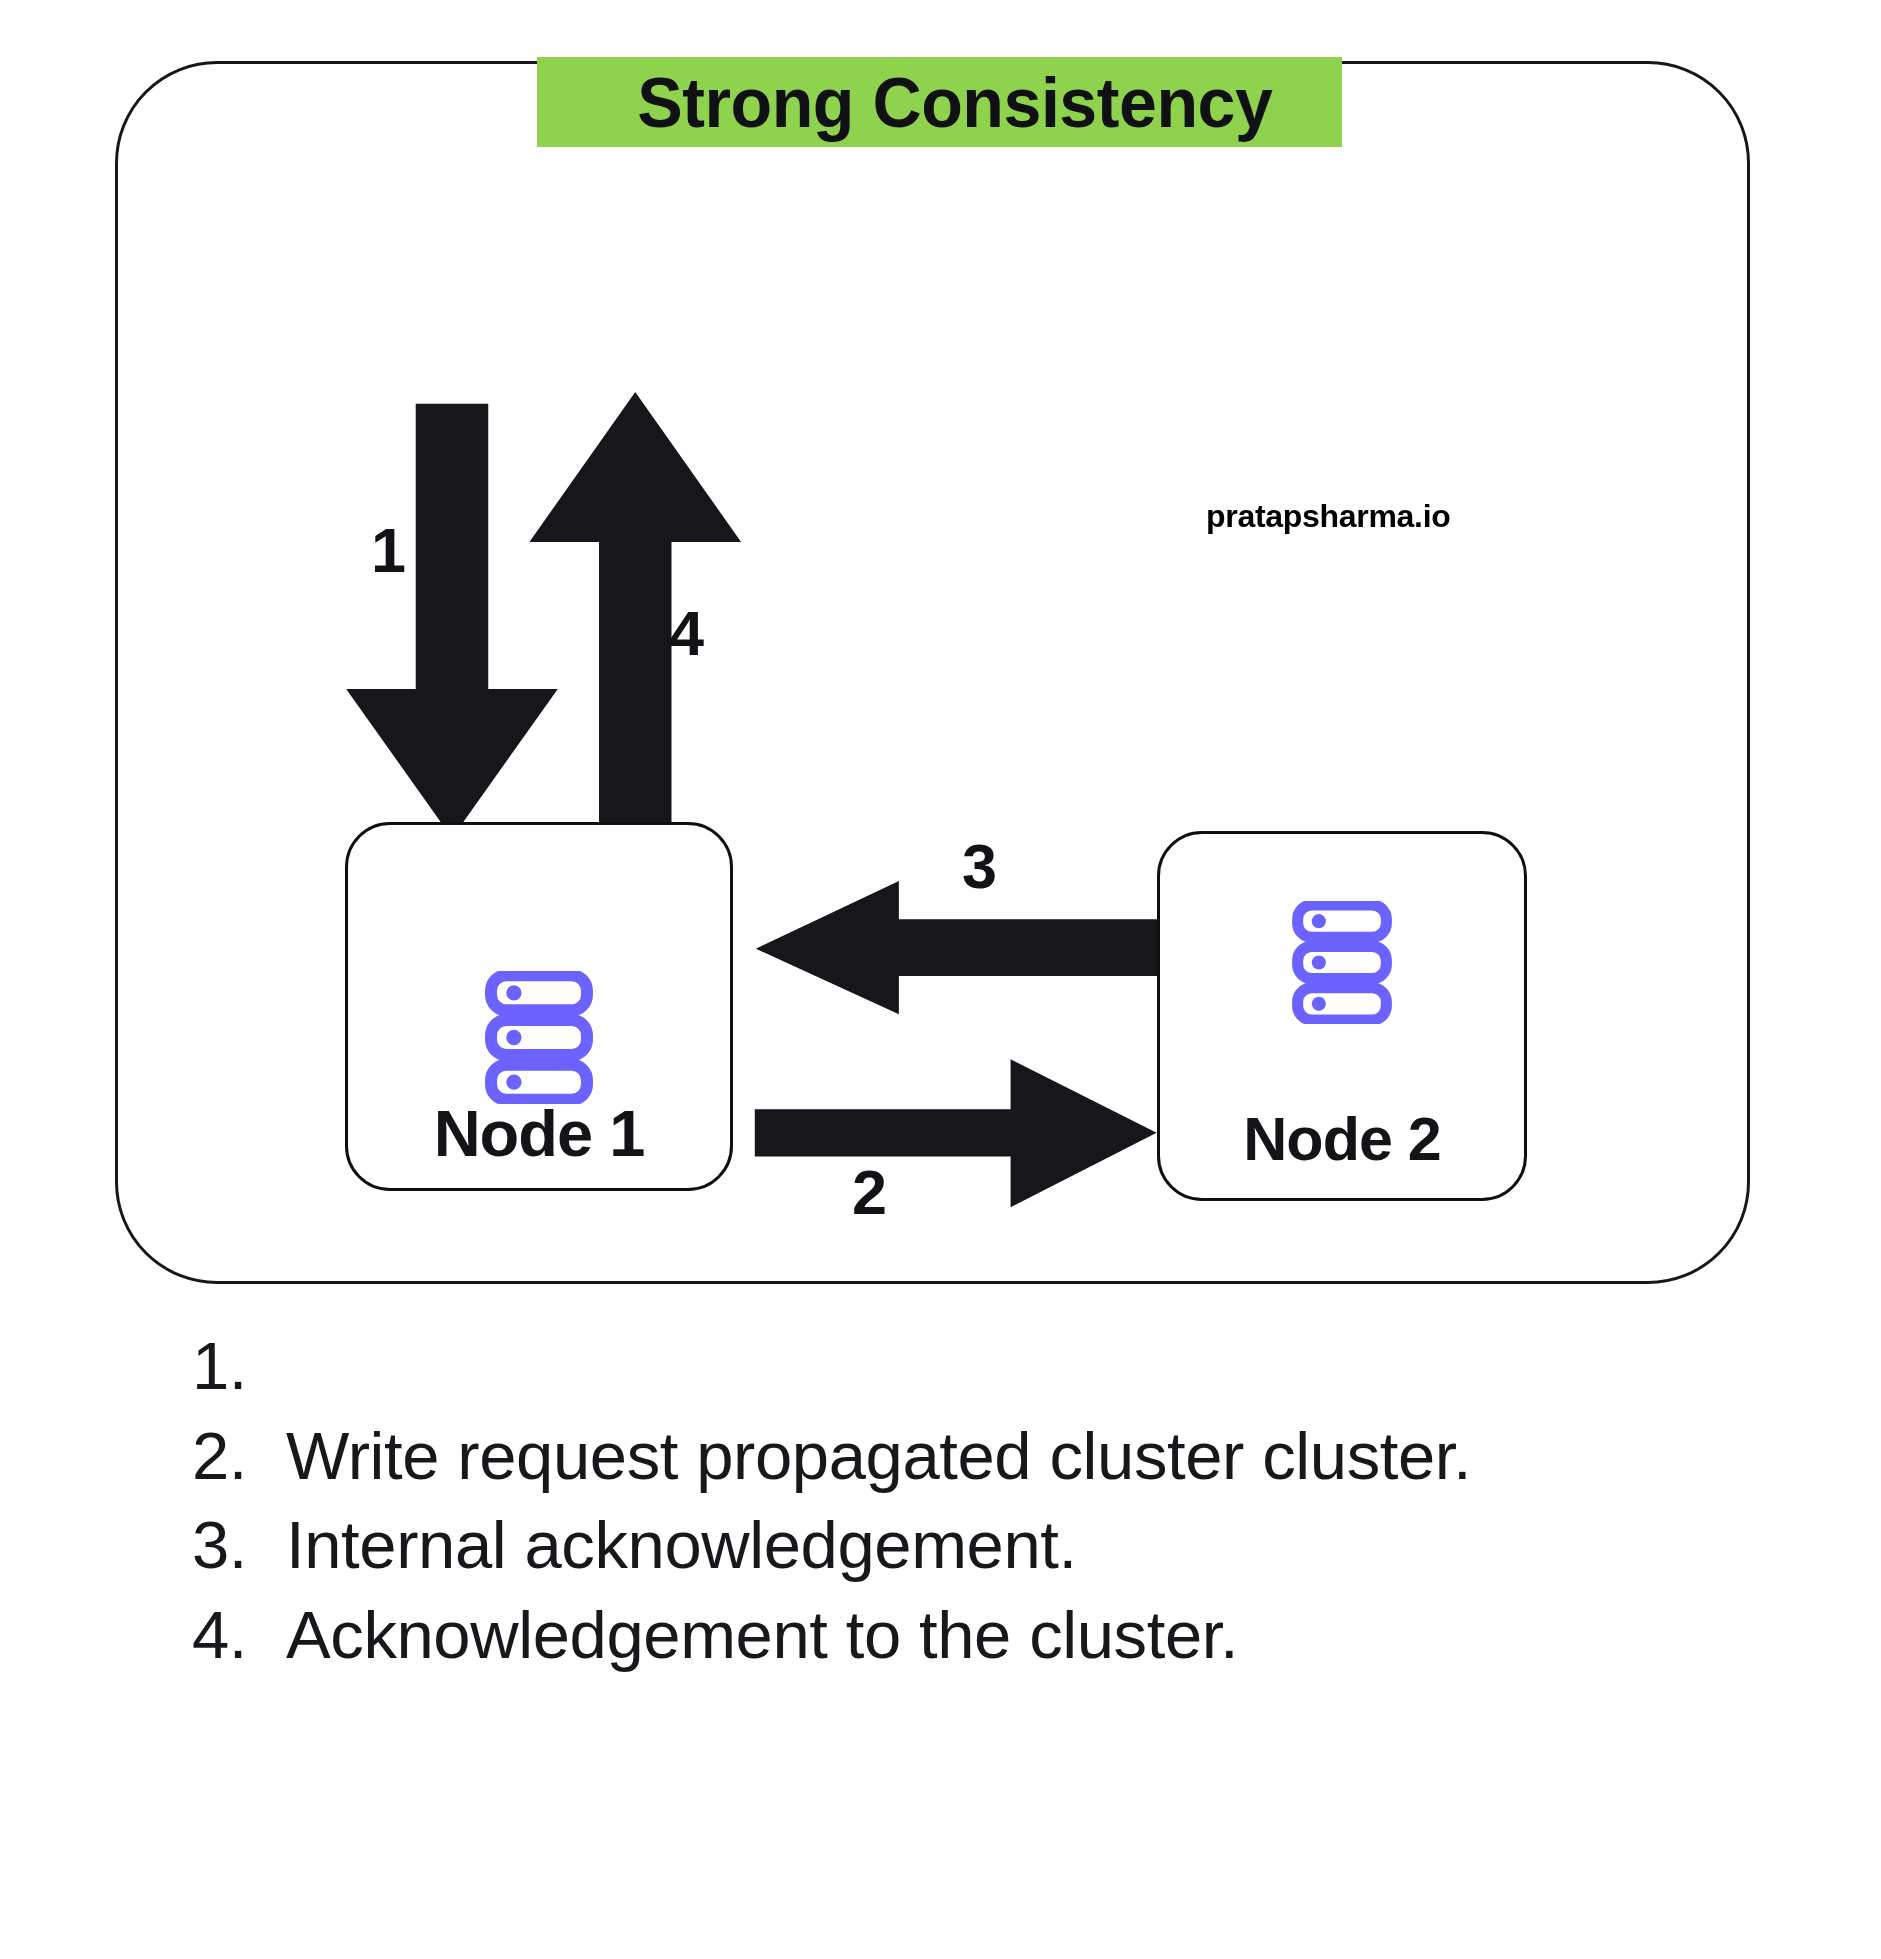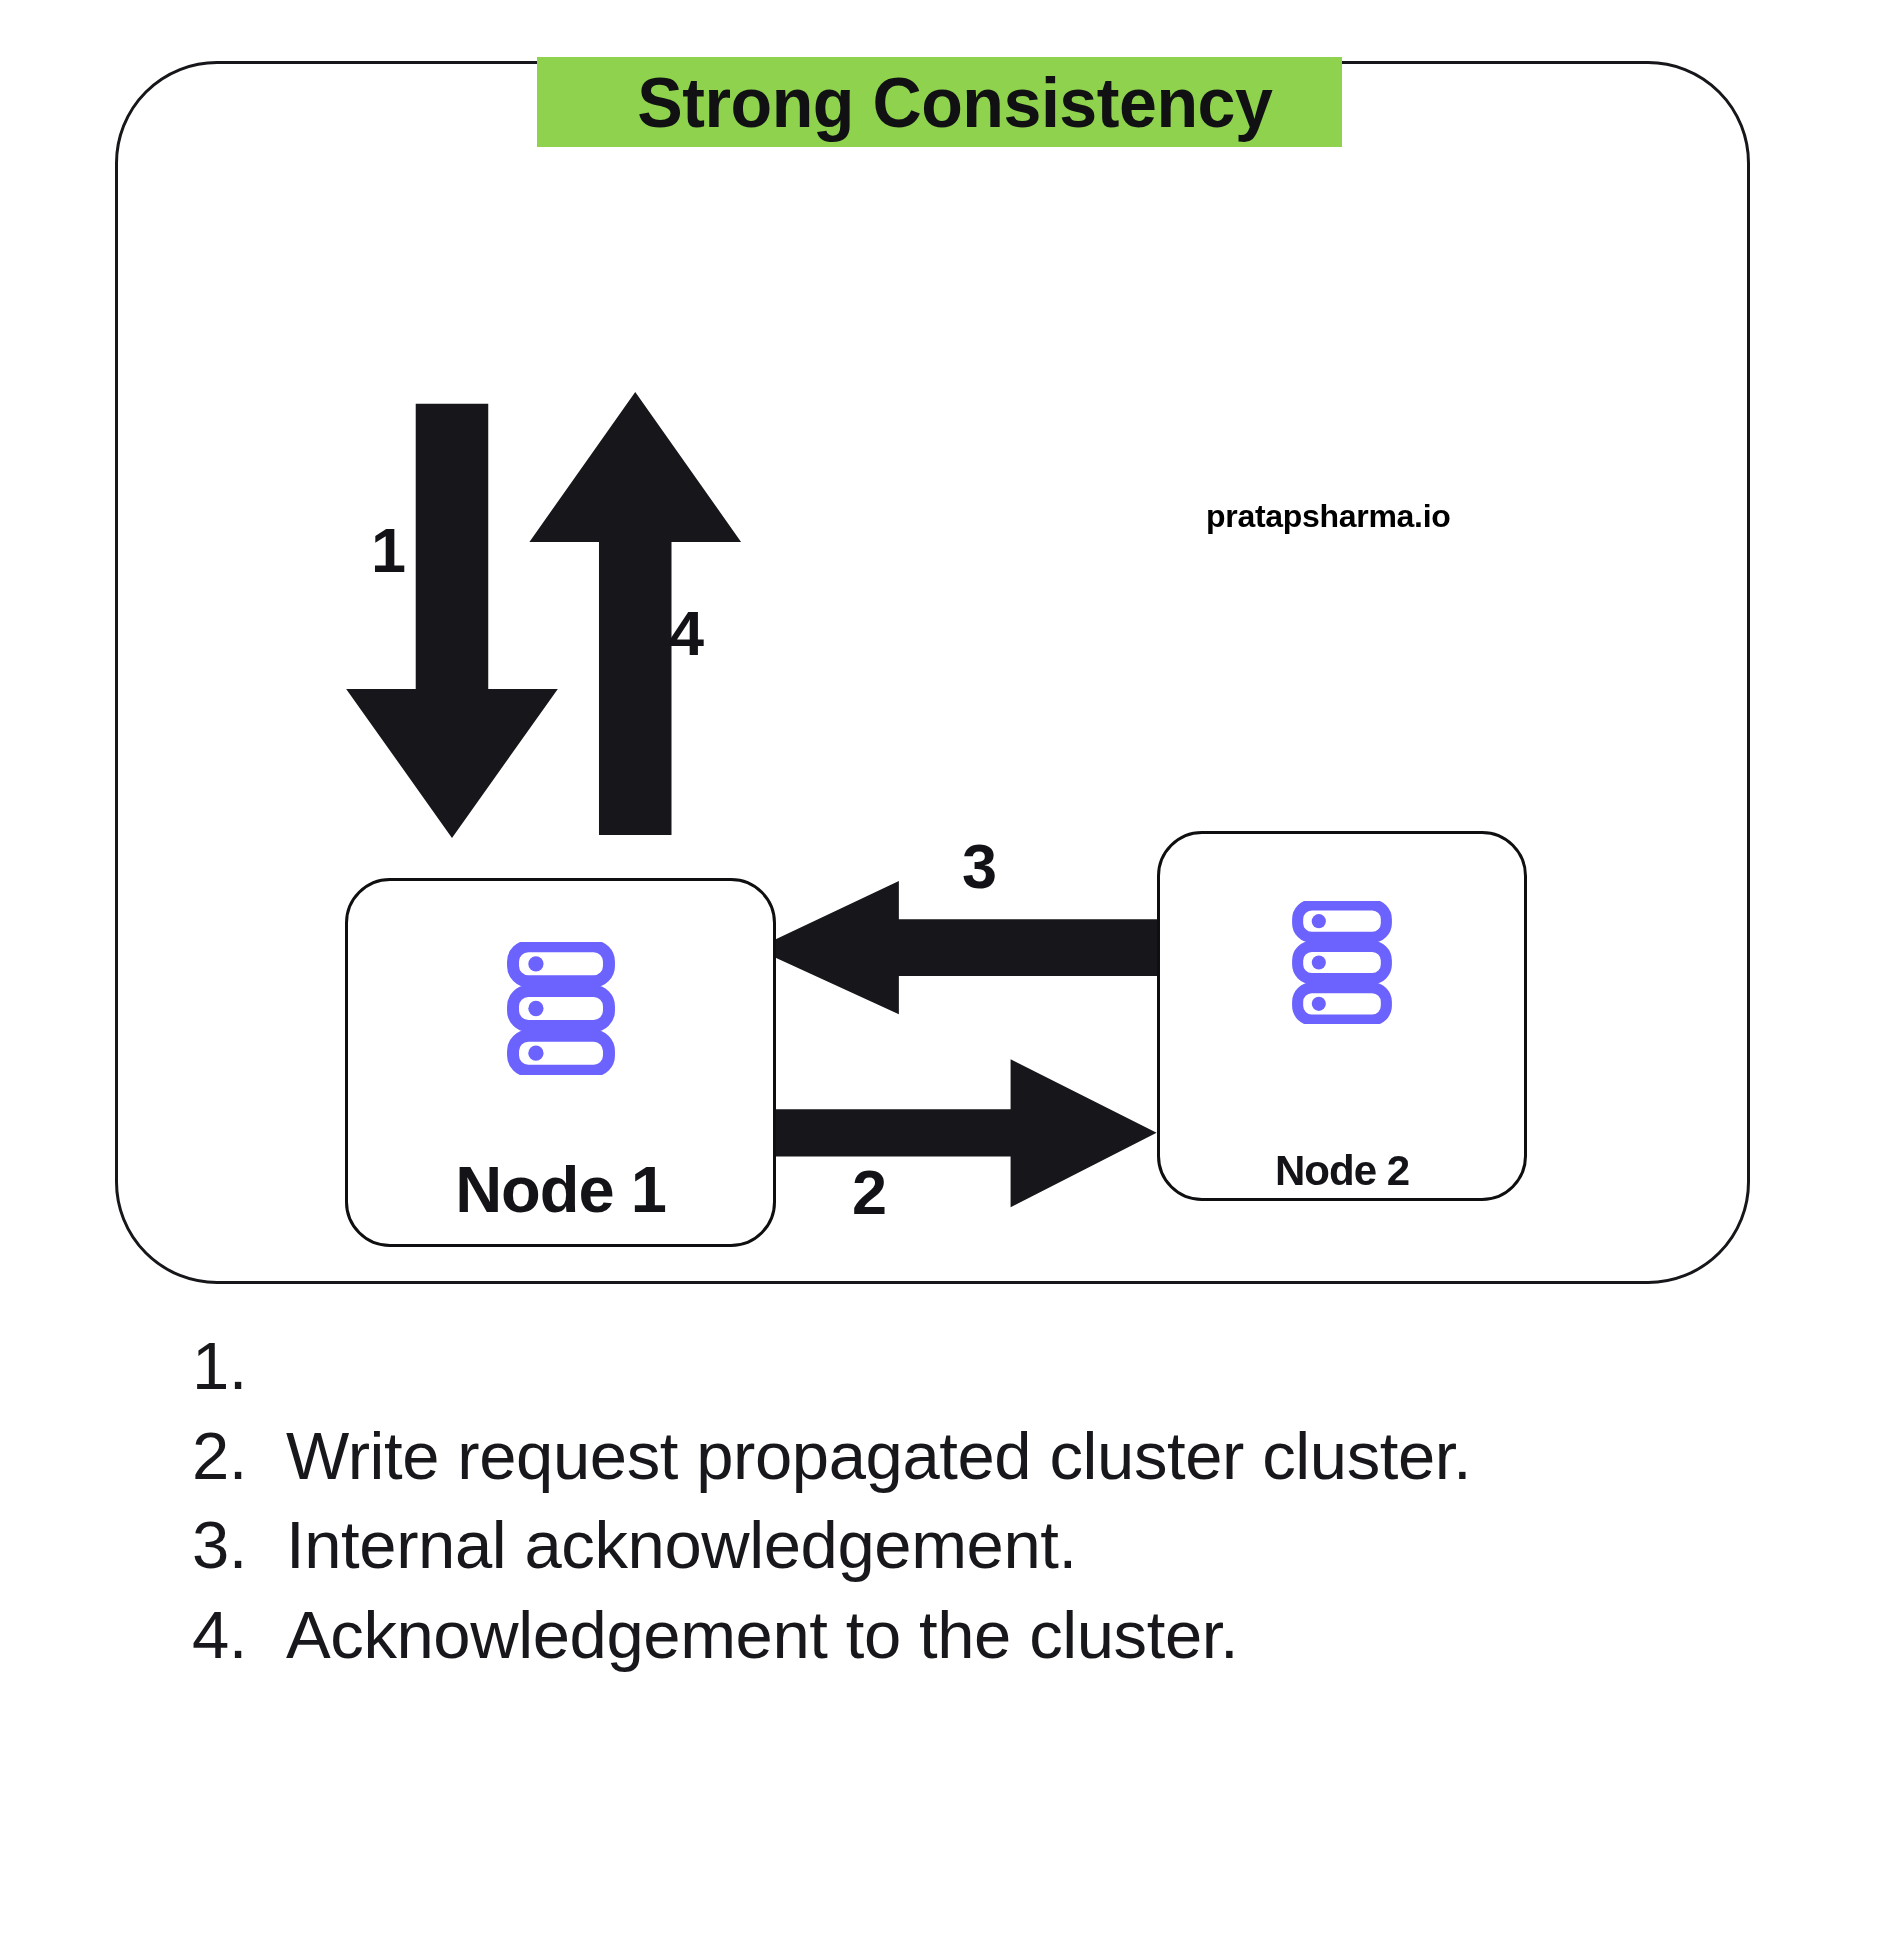--- a/index.html
+++ b/index.html
@@ -78,21 +78,21 @@
     position: absolute;
     border: 3.9px solid #0f0f12;
     border-radius: 45px;
     box-sizing: border-box;
     background: #ffffff;
     z-index: 4;
     display: flex;
     flex-direction: column;
     align-items: center;
   }
-  .node-1 { left: 345px; top: 878px; width: 431px; height: 369px; }
+  .node-1 { left: 345px; top: 822px; width: 388px; height: 369px; justify-content: center; }
   .node-2 { left: 1157px; top: 831px; width: 370px; height: 370px; }
 
   .node-icon {
     margin-top: 61px;
     width: 110px;
     height: 133px;
   }
   .node-2 .node-icon { margin-top: 67px; width: 102px; height: 123px; }
 
   .node-label {
@@ -101,21 +101,21 @@
     left: 0;
     right: 0;
     text-align: center;
     font-family: "Liberation Sans", sans-serif;
     font-weight: bold;
     font-size: 65px;
     line-height: 1;
     color: #141418;
     letter-spacing: -1px;
   }
-  .node-2 .node-label { font-size: 42px; bottom: 6px; margin-top: 17px; }
+  .node-2 .node-label { font-size: 61px; bottom: 28px; margin-top: 17px; }
 
   
   .arrow-layer {
     position: absolute;
     left: 0;
     top: 0;
     width: 1882px;
     height: 1959px;
     z-index: 3;
     pointer-events: none;

